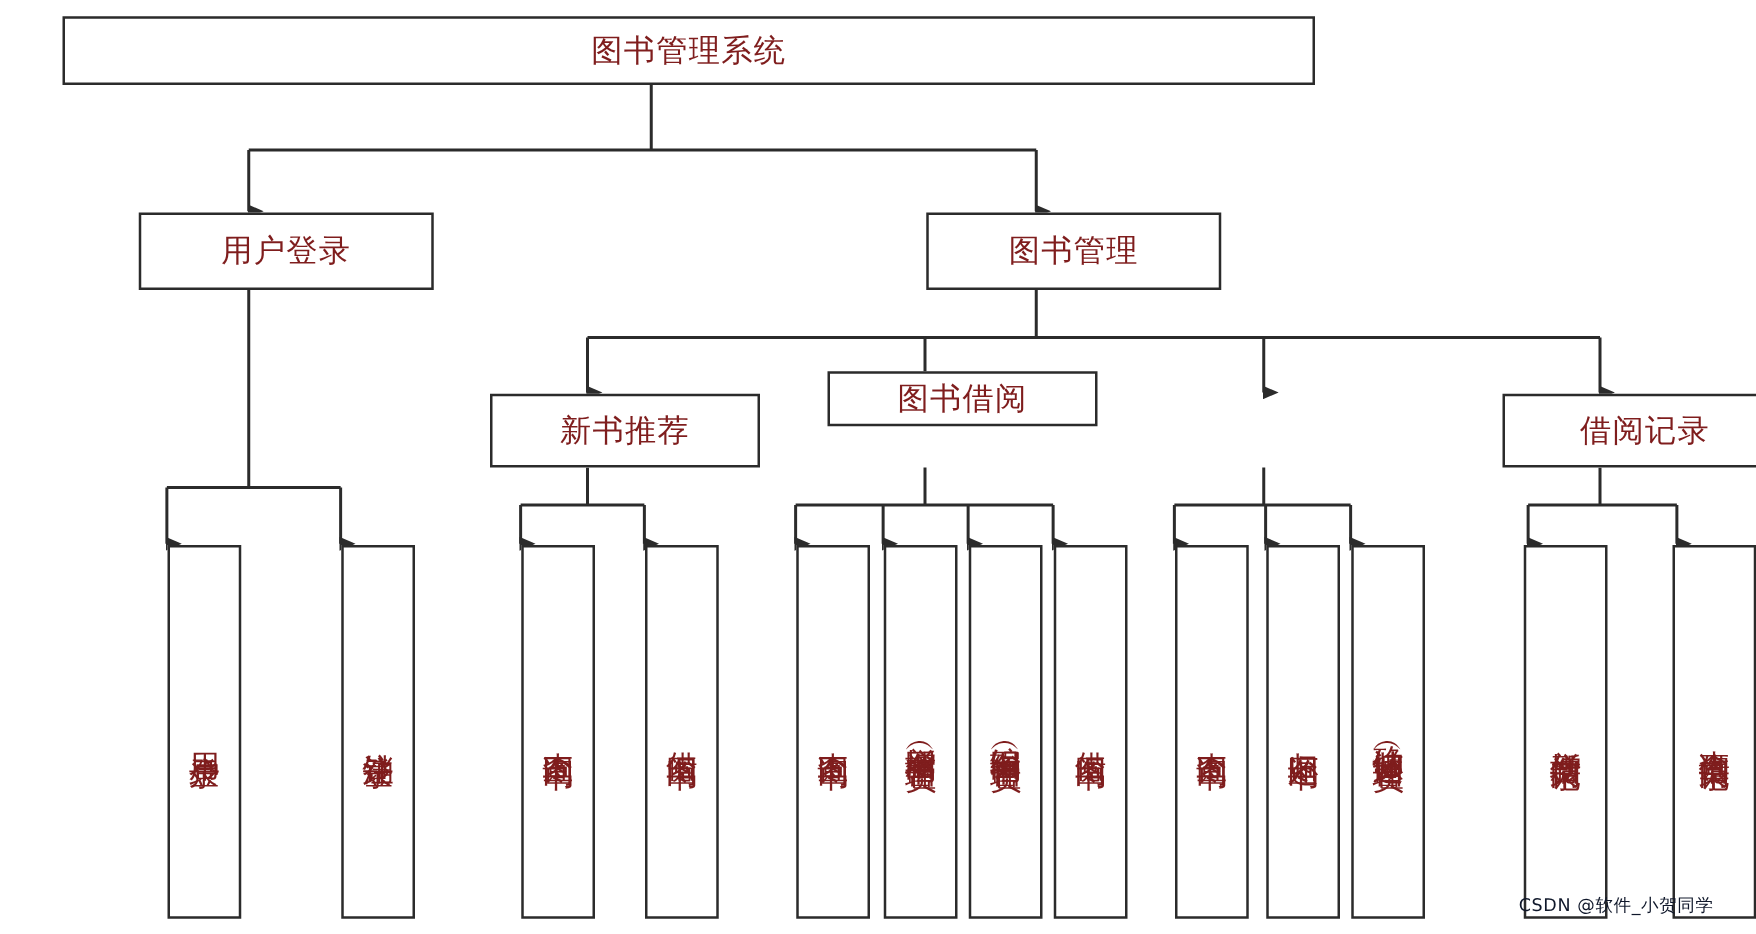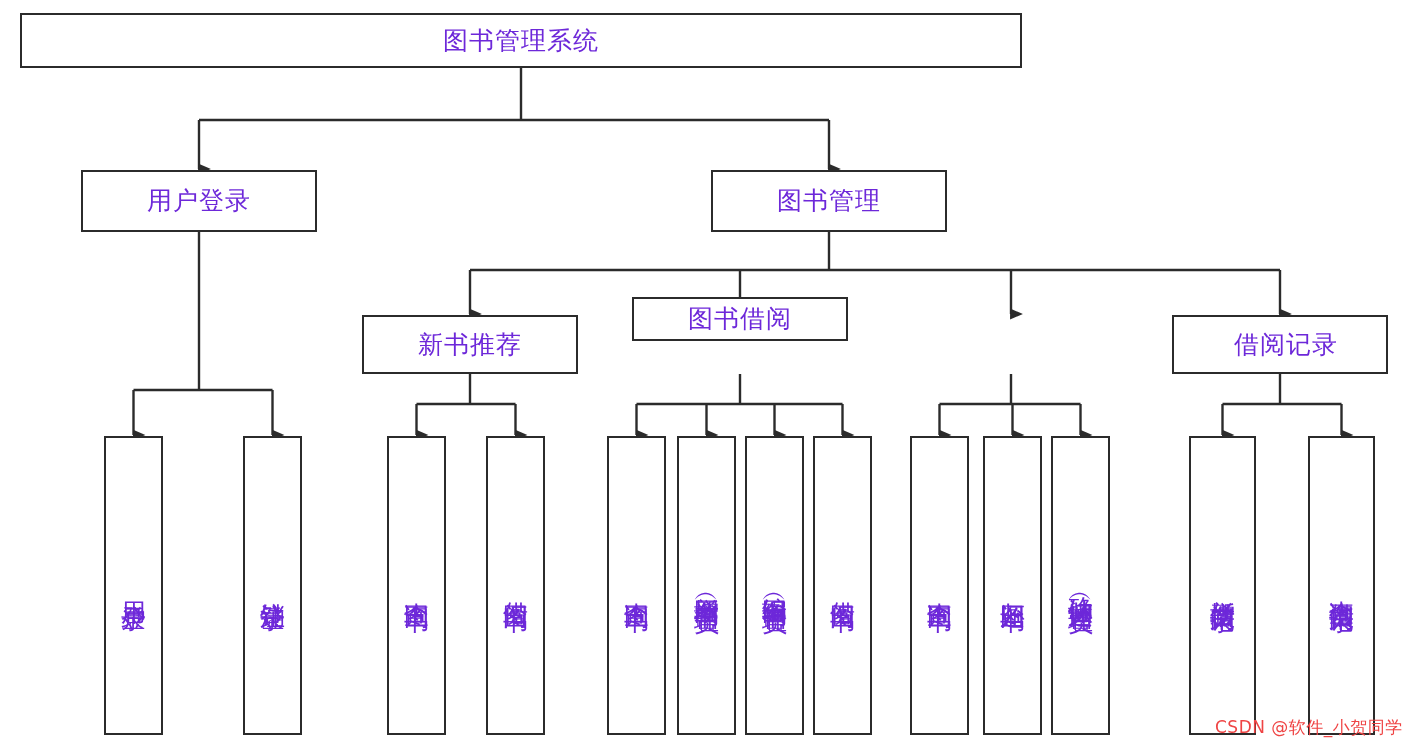--- a/index.html
+++ b/index.html
@@ -27,21 +27,22 @@
     pointer-events: none;
   }
   .node {
     position: absolute;
     box-sizing: border-box;
     background: #ffffff;
     border: 2px solid #2b2b2b;
     display: flex;
     align-items: center;
     justify-content: center;
-    color: #6d28d9;
+    color: #7f1d1d;
+    margin-left: 30px;
   }
   .node.horiz {
     font-size: 25px;
     letter-spacing: 1px;
     line-height: 1.1;
   }
   .node.root {
     font-size: 25px;
   }
   .node.leaf {
@@ -56,22 +57,22 @@
     text-orientation: upright;
     white-space: pre-line;
     letter-spacing: 2px;
     line-height: 1.0;
     text-align: center;
   }
   .watermark {
     position: absolute;
     left: 1189px;
     top: 716px;
-    font-size: 17px;
-    color: #ef4444;
+    font-size: 14px;
+    color: #0f172a;
     white-space: nowrap;
     letter-spacing: 0.5px;
     font-family: "DejaVu Sans", "Liberation Sans", sans-serif;
     padding-left: 26px;
   }
 </style>
 </head>
 <body>
 
 <div id="canvas">

